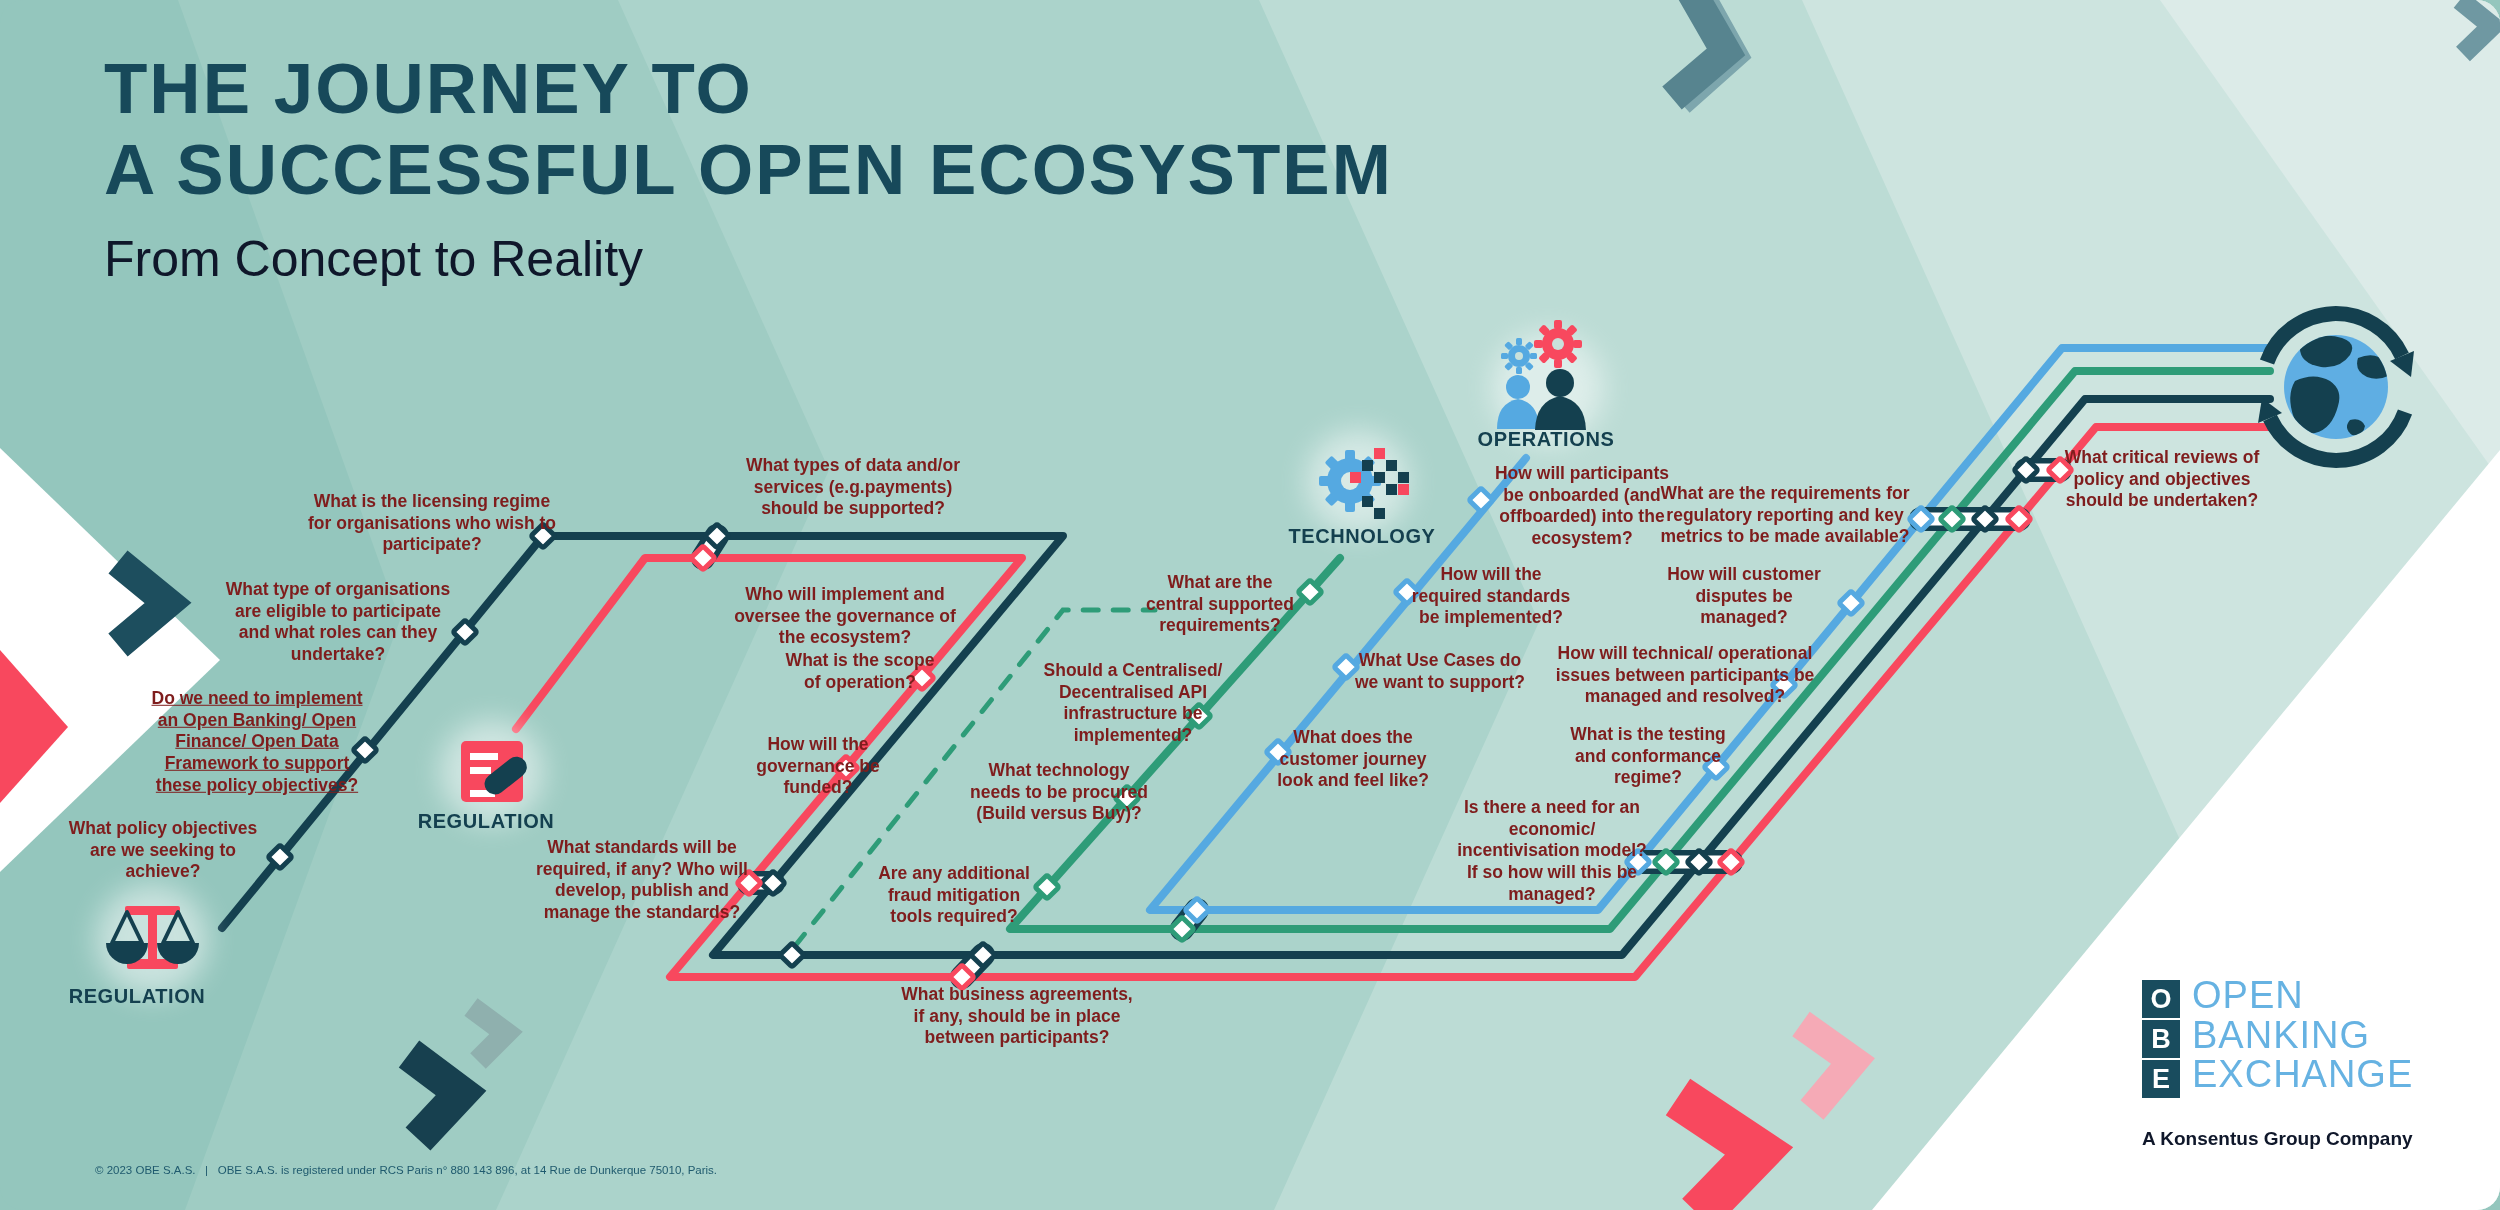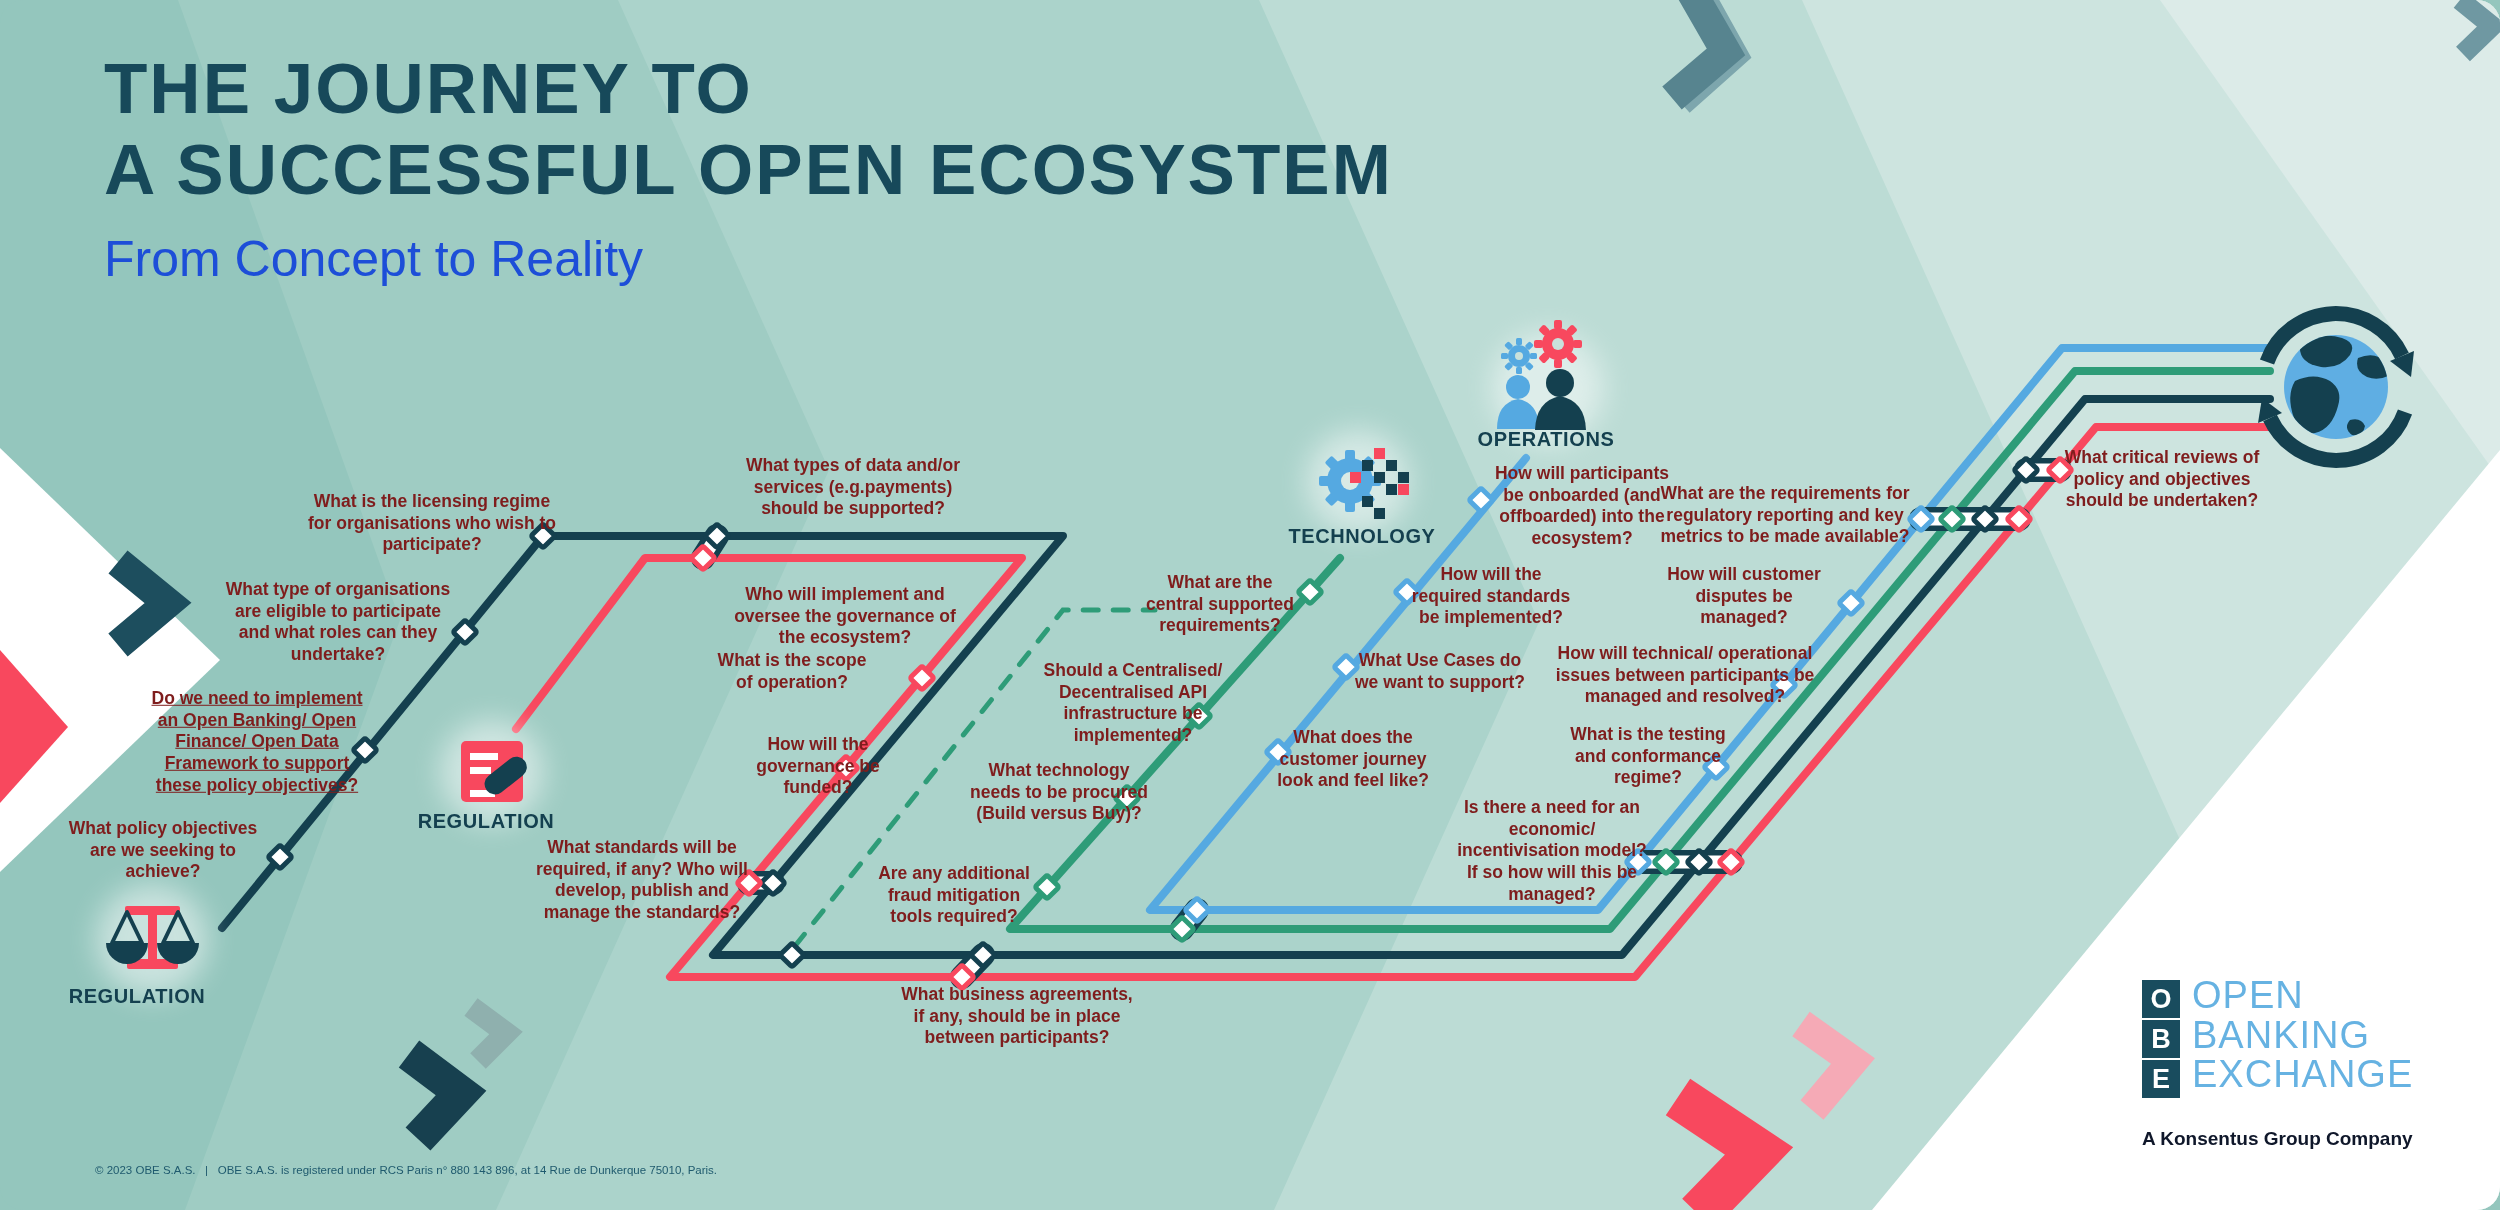--- a/index.html
+++ b/index.html
@@ -1,21 +1,21 @@
 <!DOCTYPE html>
 <html><head>
 <meta charset="utf-8">
 <style>
   html,body{margin:0;padding:0;background:#94C6BD;}
   .stage{position:relative;width:2500px;height:1210px;overflow:hidden;
          font-family:"Liberation Sans",sans-serif;border-radius:23px;}
   .stage svg.scene{position:absolute;left:0;top:0;}
   .title{position:absolute;left:104px;top:48px;color:#17495A;font-size:71px;
          font-weight:bold;line-height:81px;letter-spacing:2px;white-space:pre-line;}
-  .subtitle{position:absolute;left:104px;top:230px;color:#1d4ed8;font-size:50px;font-weight:normal;}
+  .subtitle{position:absolute;left:104px;top:230px;color:#0f172a;font-size:50px;font-weight:normal;}
   .q{position:absolute;transform:translate(-50%,-50%);text-align:center;color:#7f1d1d;
      font-size:17.5px;font-weight:bold;line-height:1.24;}
   .track-label{position:absolute;transform:translate(-50%,-50%);color:#14404F;
      font-weight:bold;font-size:20px;letter-spacing:.6px;white-space:nowrap;}
   .logo{position:absolute;left:2142px;top:980px;}
   .logo-squares{position:absolute;left:0;top:0;}
   .logo-sq{position:absolute;left:0;width:38px;height:38px;background:#194C5E;color:#fff;
      font-size:27px;font-weight:bold;display:flex;align-items:center;justify-content:center;}
   .logo-words{position:absolute;left:50px;top:-4px;color:#66B2E2;font-size:38px;
      line-height:39.5px;letter-spacing:1px;font-weight:normal;white-space:nowrap;}
@@ -248,21 +248,21 @@
 <div class="track-label" style="left:486px;top:821px;">REGULATION</div>
 <div class="track-label" style="left:1362px;top:536px;">TECHNOLOGY</div>
 <div class="track-label" style="left:1546px;top:439px;">OPERATIONS</div>
 
 <div class="q" style="left:163px;top:851px;width:215px;">What policy objectives are we seeking to achieve?</div>
 <div class="q" style="left:257px;top:742px;width:225px;text-decoration:underline;">Do we need to implement an Open Banking/ Open Finance/ Open Data Framework to support these policy objectives?</div>
 <div class="q" style="left:338px;top:622px;width:235px;">What type of organisations are eligible to participate and what roles can they undertake?</div>
 <div class="q" style="left:432px;top:524px;width:250px;">What is the licensing regime for organisations who wish to participate?</div>
 <div class="q" style="left:853px;top:488px;width:215px;">What types of data and/or services (e.g.payments) should be supported?</div>
 <div class="q" style="left:845px;top:617px;width:240px;">Who will implement and oversee the governance of the ecosystem?</div>
-<div class="q" style="left:792px;top:672px;width:165px;">What is the scope of operation?</div>
+<div class="q" style="left:860px;top:672px;width:165px;">What is the scope of operation?</div>
 <div class="q" style="left:818px;top:767px;width:130px;">How will the governance be funded?</div>
 <div class="q" style="left:642px;top:880px;width:220px;">What standards will be required, if any? Who will develop, publish and manage the standards?</div>
 <div class="q" style="left:954px;top:896px;width:160px;">Are any additional fraud mitigation tools required?</div>
 <div class="q" style="left:1017px;top:1017px;width:235px;">What business agreements, if any, should be in place between participants?</div>
 <div class="q" style="left:1059px;top:793px;width:190px;">What technology needs to be procured (Build versus Buy)?</div>
 <div class="q" style="left:1133px;top:703px;width:185px;">Should a Centralised/ Decentralised API infrastructure be implemented?</div>
 <div class="q" style="left:1220px;top:605px;width:165px;">What are the central supported requirements?</div>
 <div class="q" style="left:1353px;top:760px;width:170px;">What does the customer journey look and feel like?</div>
 <div class="q" style="left:1440px;top:672px;width:175px;">What Use Cases do we want to support?</div>
 <div class="q" style="left:1491px;top:597px;width:175px;">How will the required standards be implemented?</div>

